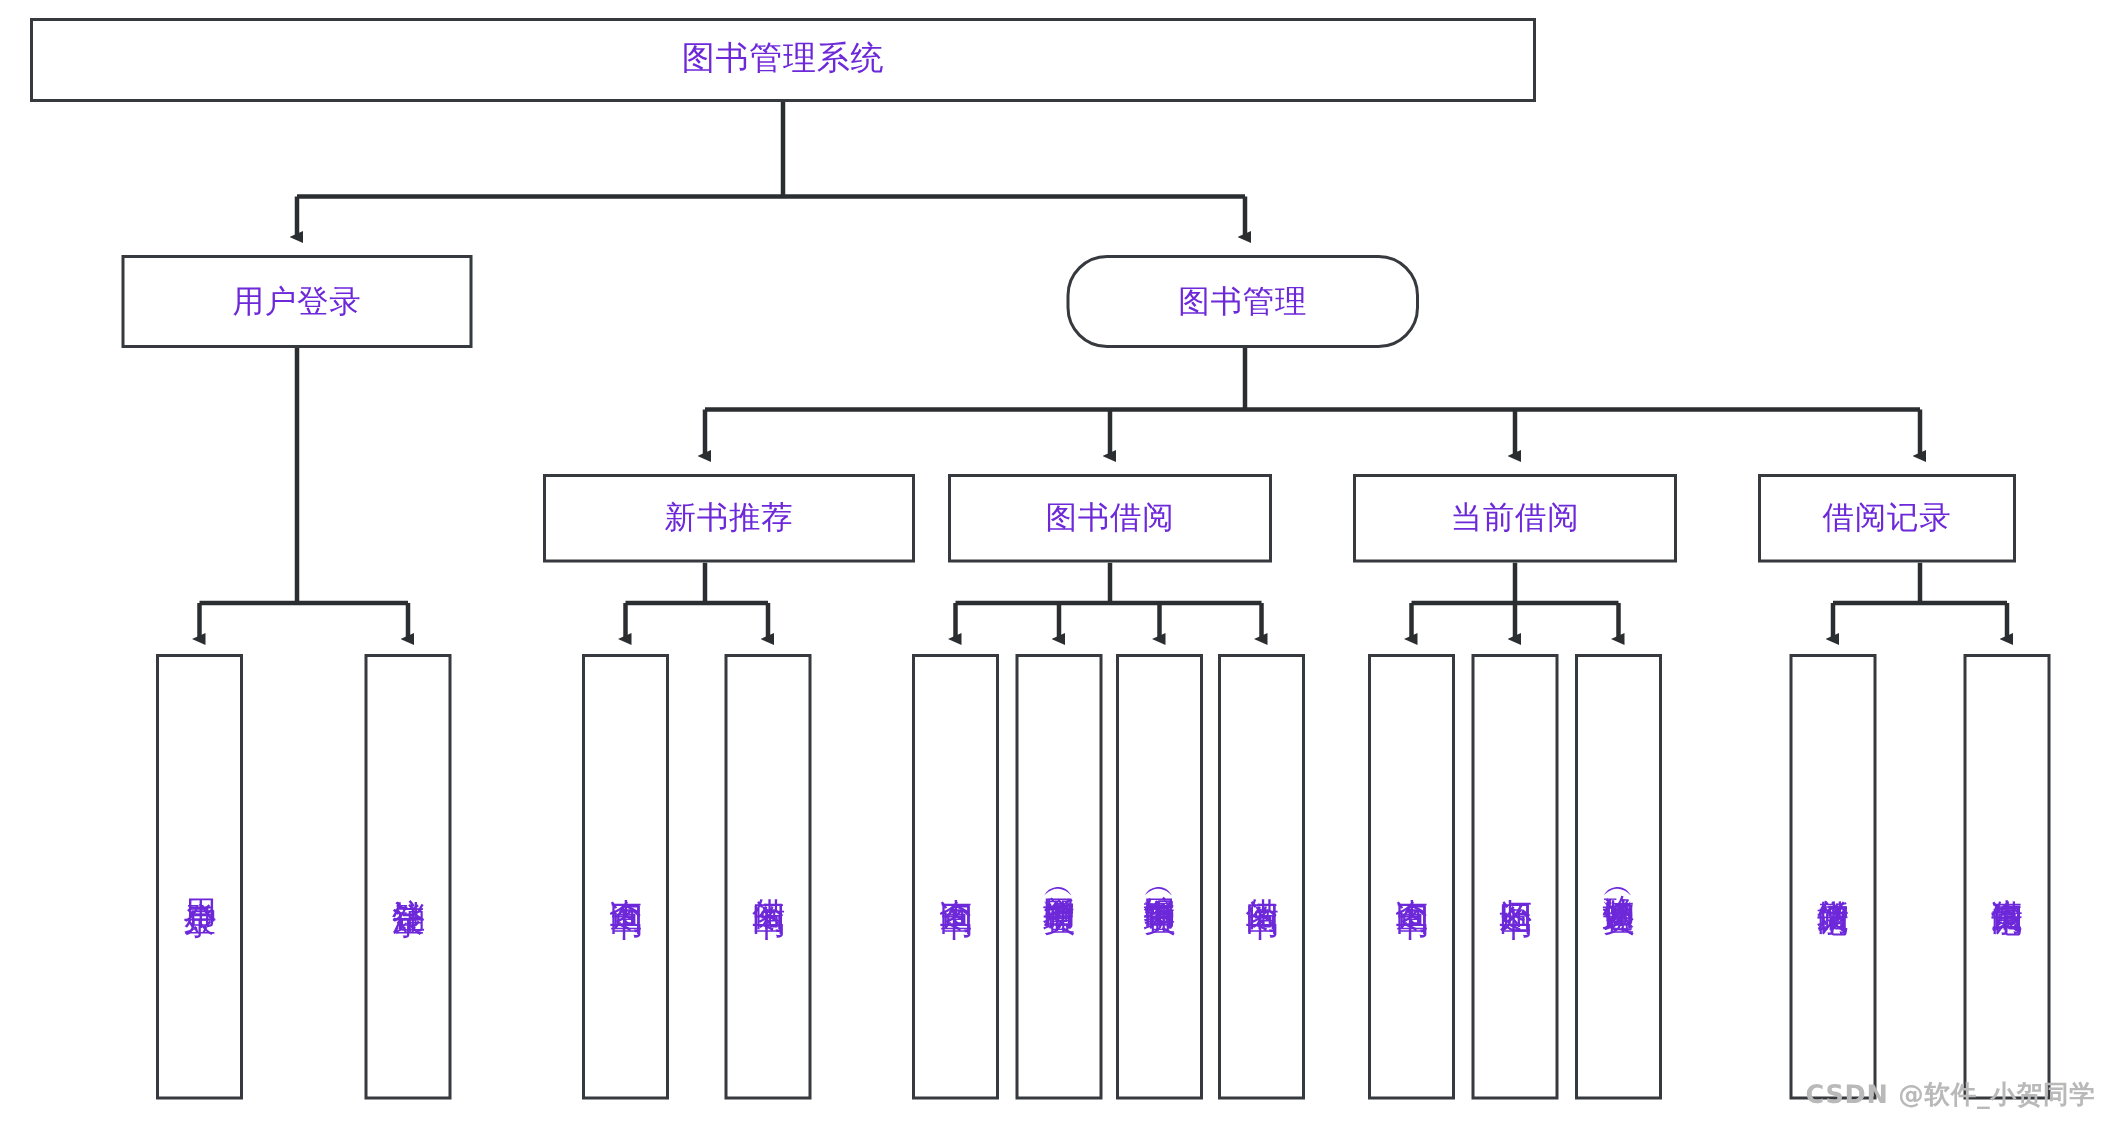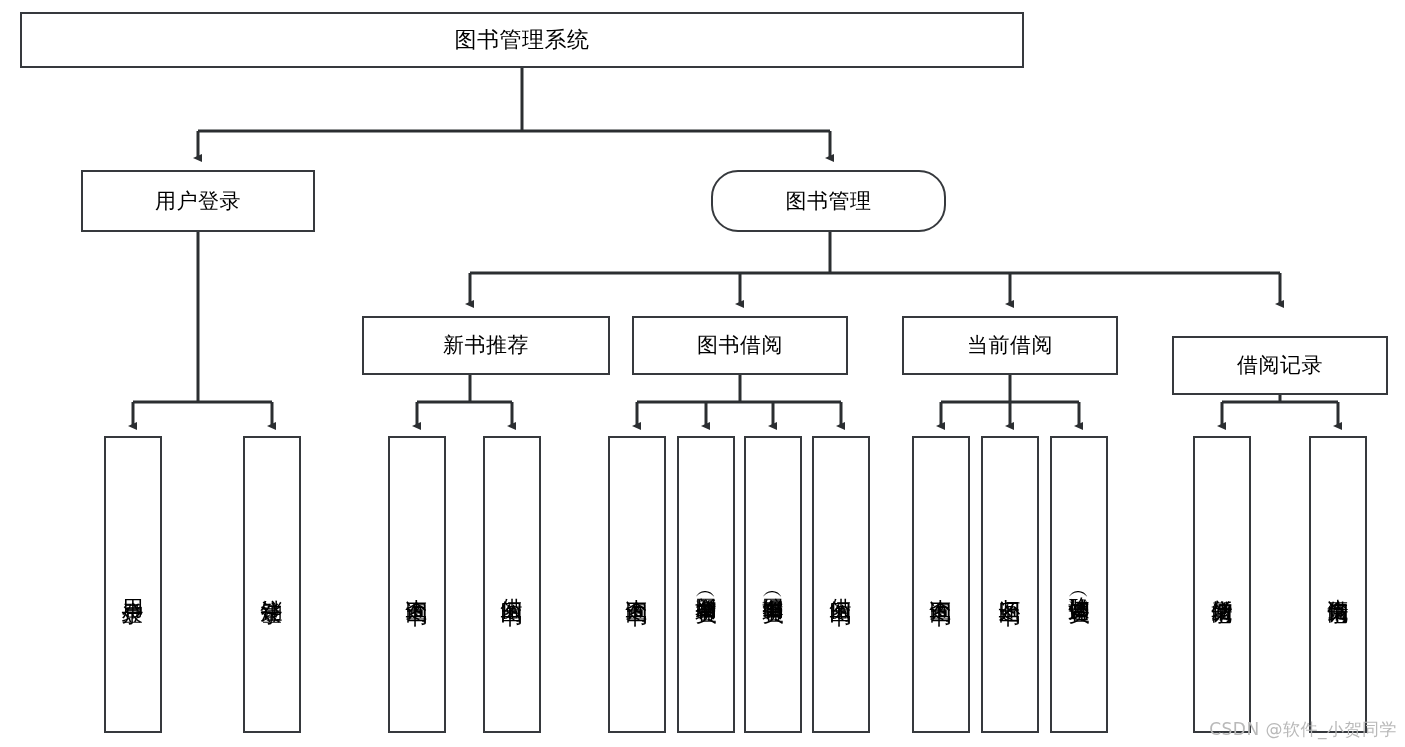--- a/index.html
+++ b/index.html
@@ -27,21 +27,21 @@
     pointer-events: none;
   }
   .node {
     position: absolute;
     box-sizing: border-box;
     background: #ffffff;
     border: 2px solid #36393d;
     display: flex;
     align-items: center;
     justify-content: center;
-    color: #000000;
+    color: #6d28d9;
   }
   .node .label {
     display: block;
     text-align: center;
     line-height: 1.18;
     white-space: nowrap;
   }
   
   .node.horiz .label {
     font-size: 21px;
@@ -70,20 +70,21 @@
   }
   #watermark {
     position: absolute;
     right: 8px;
     bottom: 6px;
     font-size: 17px;
     color: #b9b9b9;
     letter-spacing: 0.5px;
     white-space: nowrap;
     font-family: "DejaVu Sans", "Liberation Sans", sans-serif;
+    font-weight: bold;
   }
 </style>
 </head>
 <body>
 
 <div id="diagram-root">
 
   <svg class="connectors" viewBox="0 0 1405 747" xmlns="http://www.w3.org/2000/svg">
     <defs>
       <marker id="arrow" markerWidth="10" markerHeight="10" refX="5" refY="5" orient="auto" markerUnits="userSpaceOnUse">
@@ -152,21 +153,21 @@
   </div>
 
   <div class="node horiz" style="left:632px; top:316px; width:216px; height:59px;">
     <span class="label">图书借阅</span>
   </div>
 
   <div class="node horiz" style="left:902px; top:316px; width:216px; height:59px;">
     <span class="label">当前借阅</span>
   </div>
 
-  <div class="node horiz" style="left:1172px; top:316px; width:216px; height:59px;margin-top:20px;">
+  <div class="node horiz" style="left:1172px; top:316px; width:172px; height:59px;">
     <span class="label">借阅记录</span>
   </div>
 
   <div class="node vert" style="left:104px; top:436px; width:58px; height:297px;">
     <span class="label">用户登录</span>
   </div>
 
   <div class="node vert" style="left:243px; top:436px; width:58px; height:297px;">
     <span class="label">注销登录</span>
   </div>

